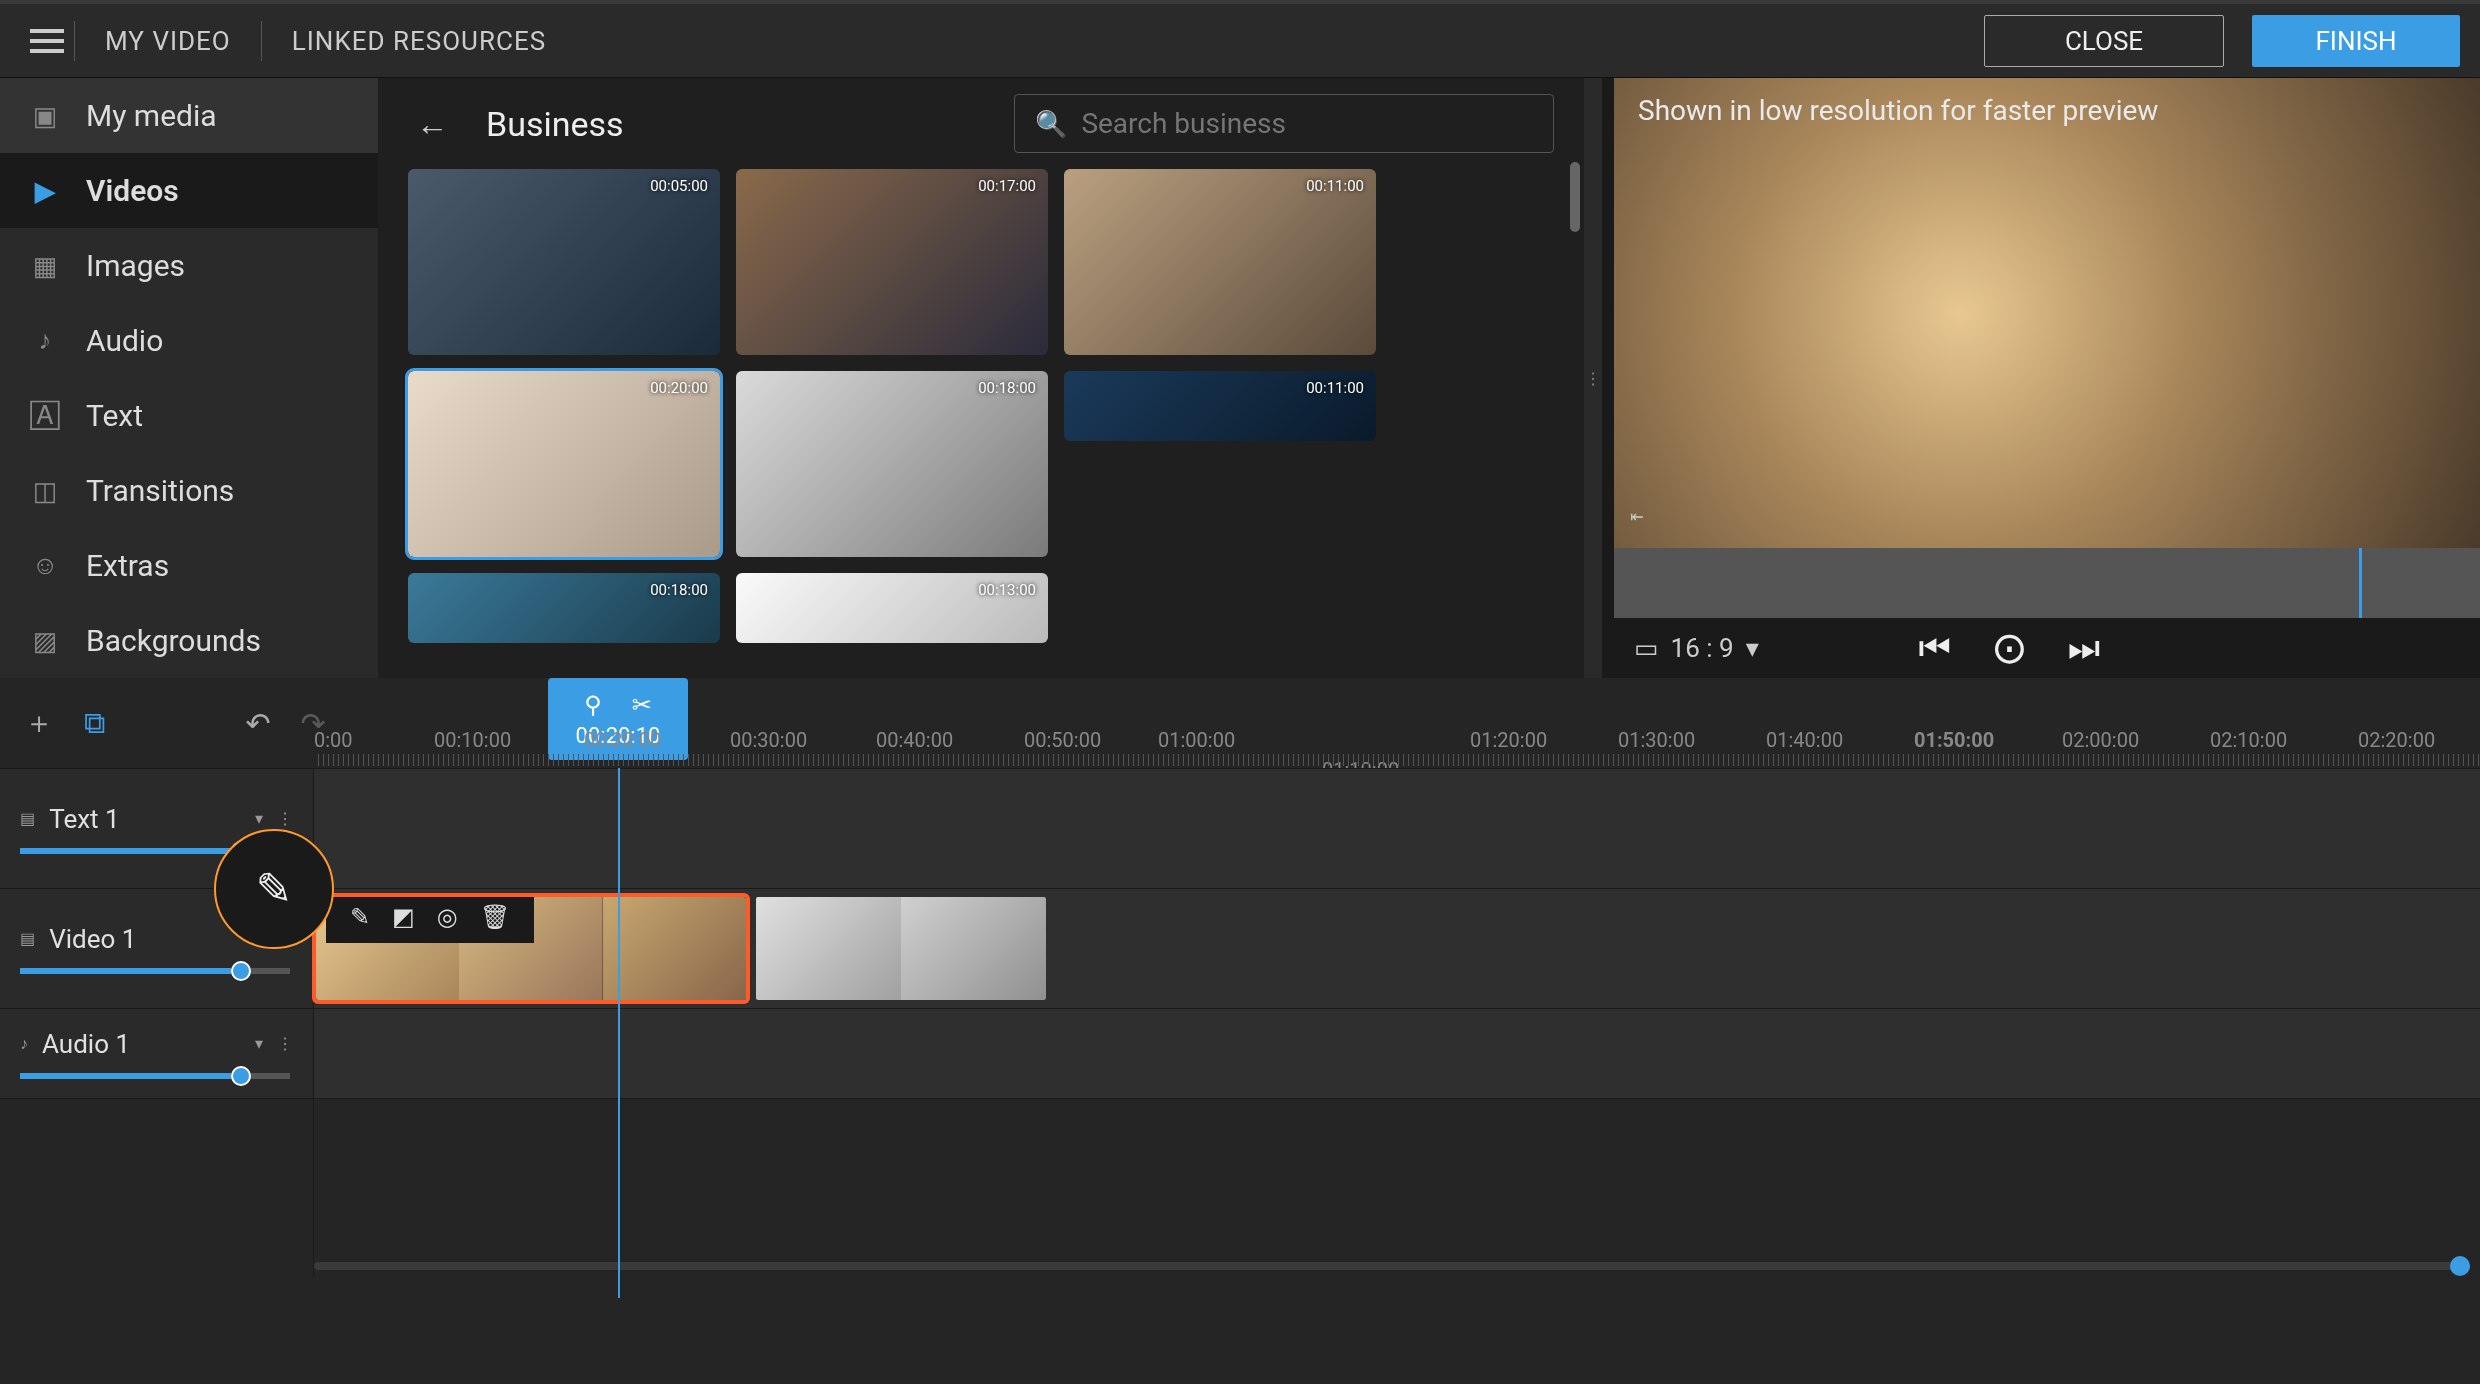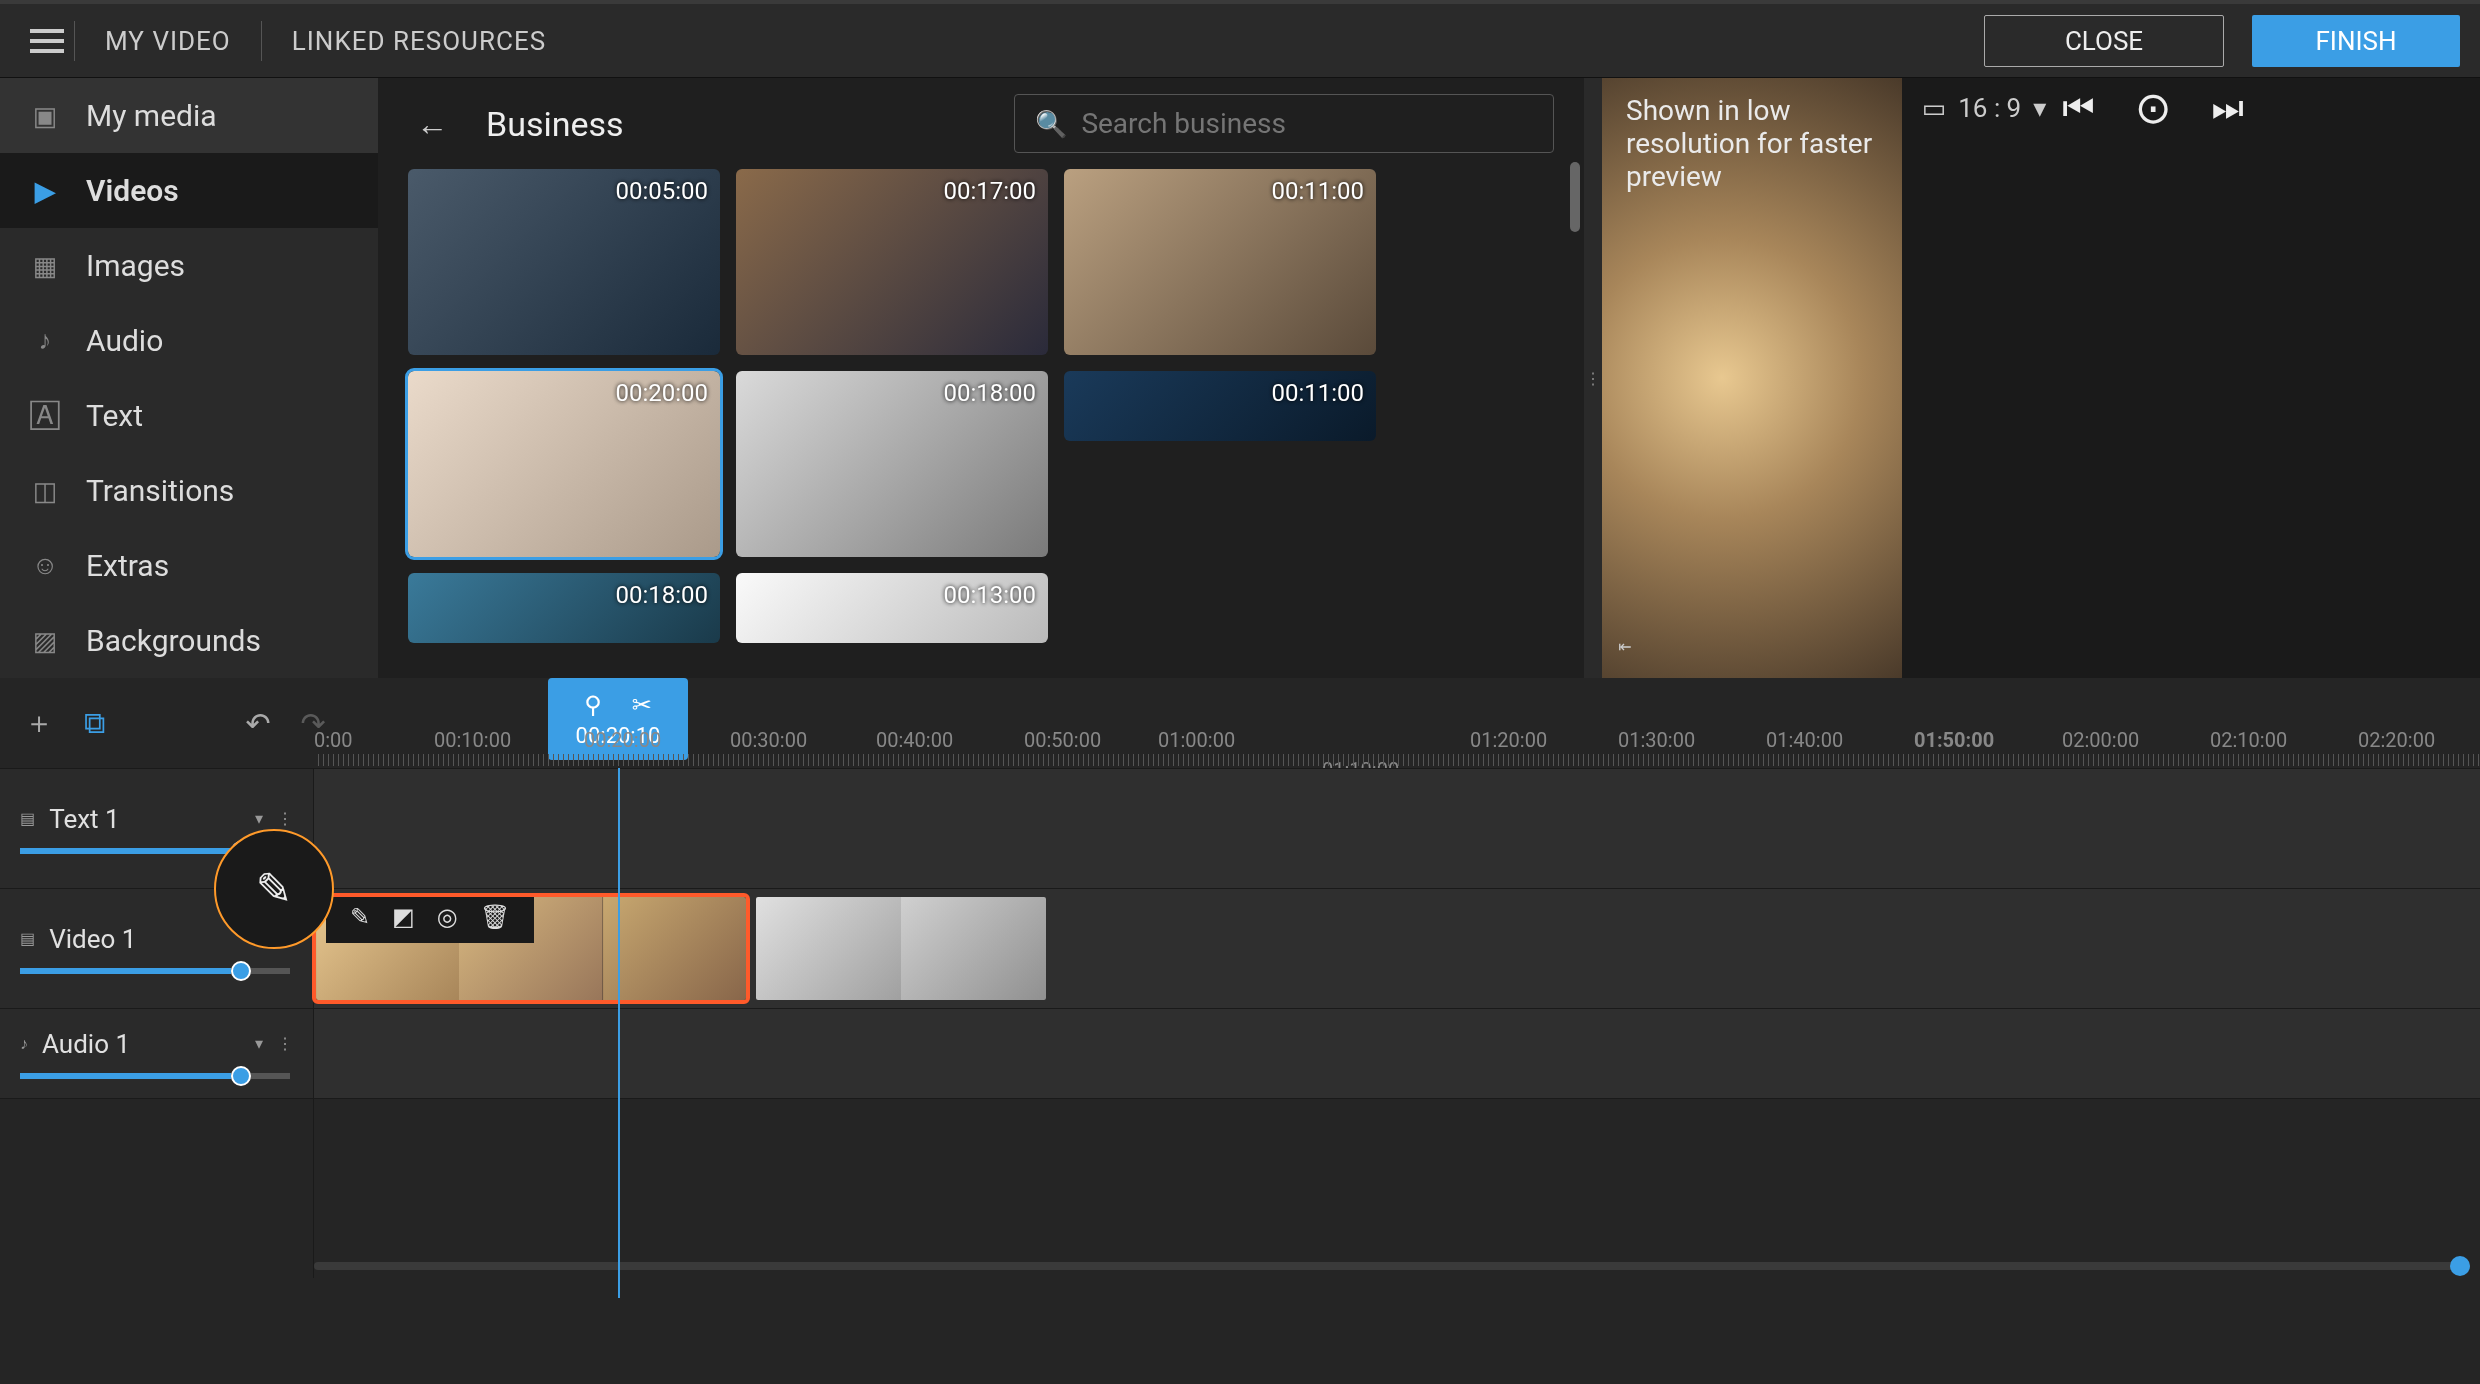--- a/index.html
+++ b/index.html
@@ -29,25 +29,25 @@
 
 .browser { flex: 1; background: #1f1f1f; display: flex; flex-direction: column; position: relative; }
 .browser-head { display: flex; align-items: center; gap: 30px; padding: 16px 30px; }
 .back-btn { width: 48px; height: 48px; display:flex; align-items:center; justify-content:center; cursor:pointer; color:#ccc; font-size: 32px; }
 .browser-title { font-size: 34px; color: #eee; }
 .search { margin-left: auto; display:flex; align-items:center; background:#1f1f1f; border:1px solid #555; border-radius:4px; padding: 12px 20px; width: 540px; }
 .search input { background: transparent; border: none; color: #aaa; font-size: 28px; outline: none; width: 100%; margin-left: 14px; }
 .thumbs { display:flex; flex-wrap:wrap; gap: 16px; padding: 0 30px; overflow-y:auto; }
 .thumb { width: 312px; height: 186px; border-radius: 6px; position: relative; cursor: grab; background-size: cover; background-position: center; }
 .thumb.selected { outline: 3px solid #3b9ee5; }
-.thumb .dur { position: absolute; top: 8px; right: 12px; color: #fff; font-size: 24px; text-shadow: 0 0 4px #000; }
+.thumb .dur { position: absolute; top: 8px; right: 12px; color: #fff; font-size: 15px; text-shadow: 0 0 4px #000; }
 .browser-scroll { position:absolute; right: 4px; top: 84px; width: 10px; height: 70px; background:#666; border-radius:5px; }
 .splitter { width: 18px; background: #2a2a2a; display:flex; align-items:center; justify-content:center; color:#888; }
 
-.preview { width: 878px; background: #1a1a1a; display:flex; flex-direction:row; }
+.preview { width: 878px; background: #1a1a1a; display:flex; flex-direction:column;padding-left:12px; }
 .preview-img { flex:1; position: relative; background: #5a4a2a; background-size:cover; background-position:center; }
 .preview-notice { position:absolute; top: 16px; left: 24px; color:#eaeaea; font-size: 28px; }
 .preview-entry { position:absolute; bottom: 2px; left: 8px; width: 30px; height: 60px; display:flex; align-items:center; justify-content:center; color:#ccc; cursor:pointer; }
 .preview-scrub { height: 70px; background: #555; position: relative; }
 .preview-scrub-line { position:absolute; top:0; bottom:0; left: 745px; width:3px; background:#3b9ee5; }
 .preview-ctrl { height: 60px; display:flex; align-items:center; padding: 0 20px; gap: 16px; }
 .preview-ctrl .ratio { display:flex; align-items:center; gap: 12px; color:#ccc; font-size: 26px; }
 .transport { margin: 0 auto; display:flex; gap: 40px; font-size: 36px; color:#eee; align-items:center; }
 .transport span { cursor:pointer; }
 

